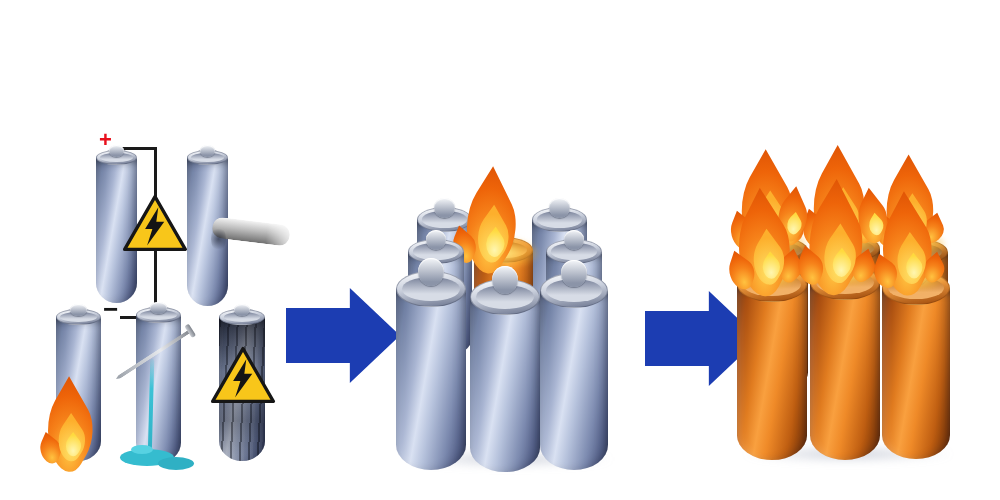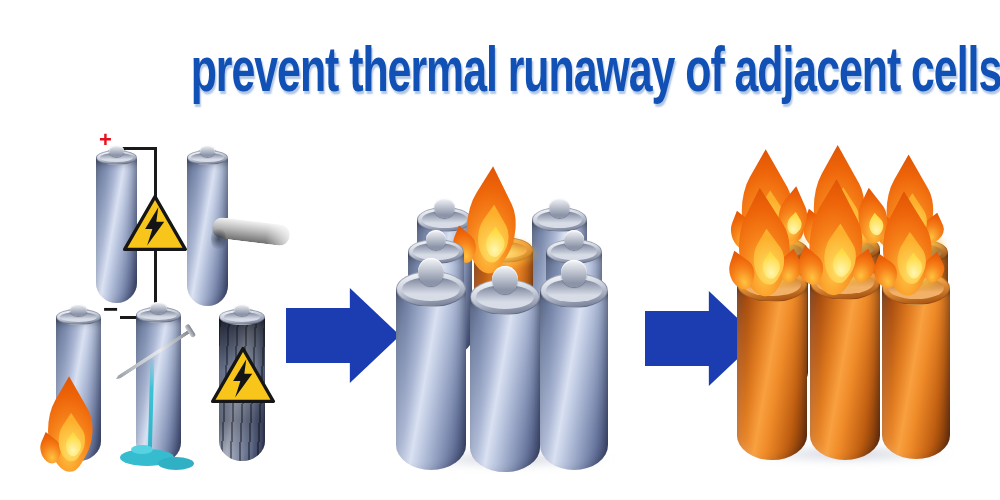--- a/index.html
+++ b/index.html
@@ -87,23 +87,20 @@
       background:linear-gradient(180deg,rgba(61,198,216,.15),#3cc2d6 30%,#2fb0c4);}
   .puddle{position:absolute;border-radius:50%;}
   .gshadow{position:absolute;border-radius:50%;filter:blur(4px);
       background:radial-gradient(closest-side,rgba(130,140,165,.45),rgba(130,140,165,0));}
 </style>
 </head>
 <body>
 
 <div class="canvas">
 
-  <div class="title">
-    <span>prevent thermal runaway of adjacent cells</span>
-  </div>
 
   <div class="wire"></div>
   <span class="plus">+</span>
   <span class="minus">−</span>
 
   <div class="batt blue" style="left:96px;top:150px;--w:41px;--h:153px;--cap:15px;z-index:1">
     <div class="bbody"></div>
     <div class="bcap">
       <div class="bring"></div>
       <div class="bnub"></div>

